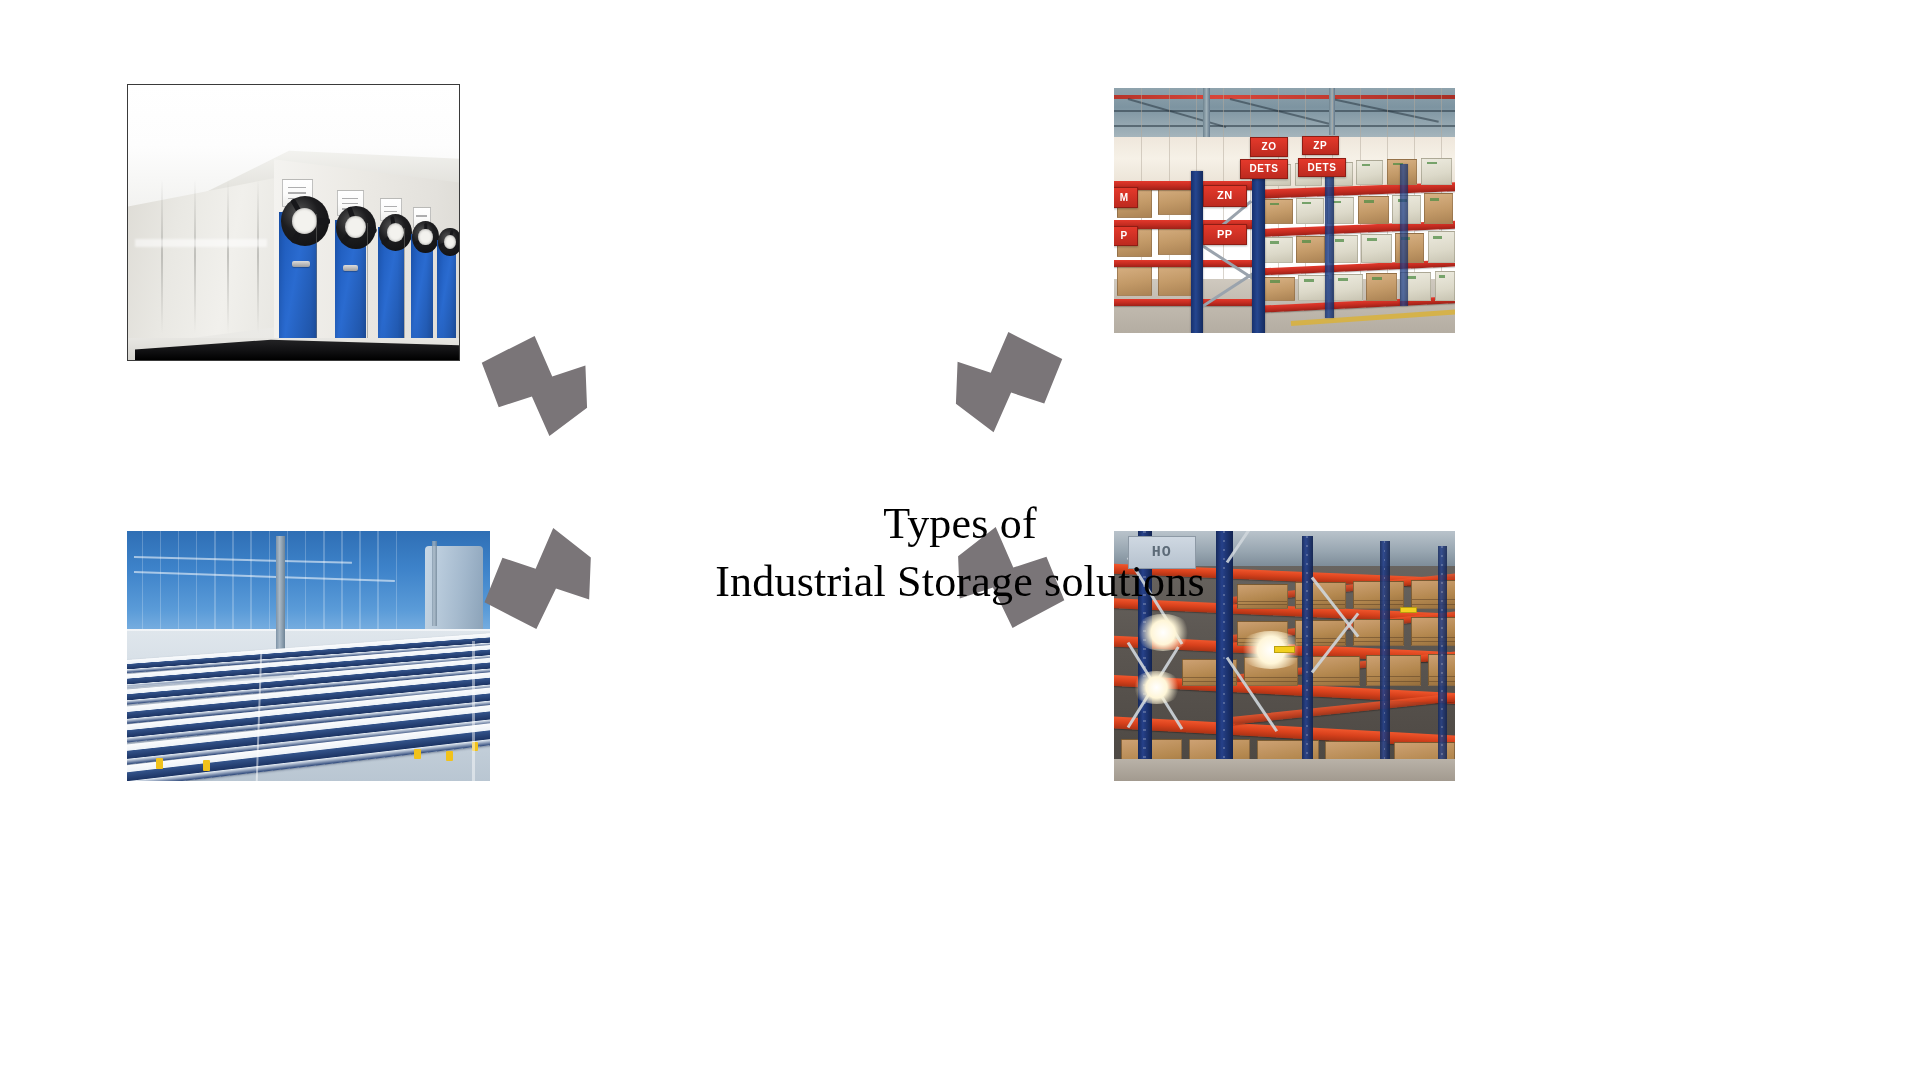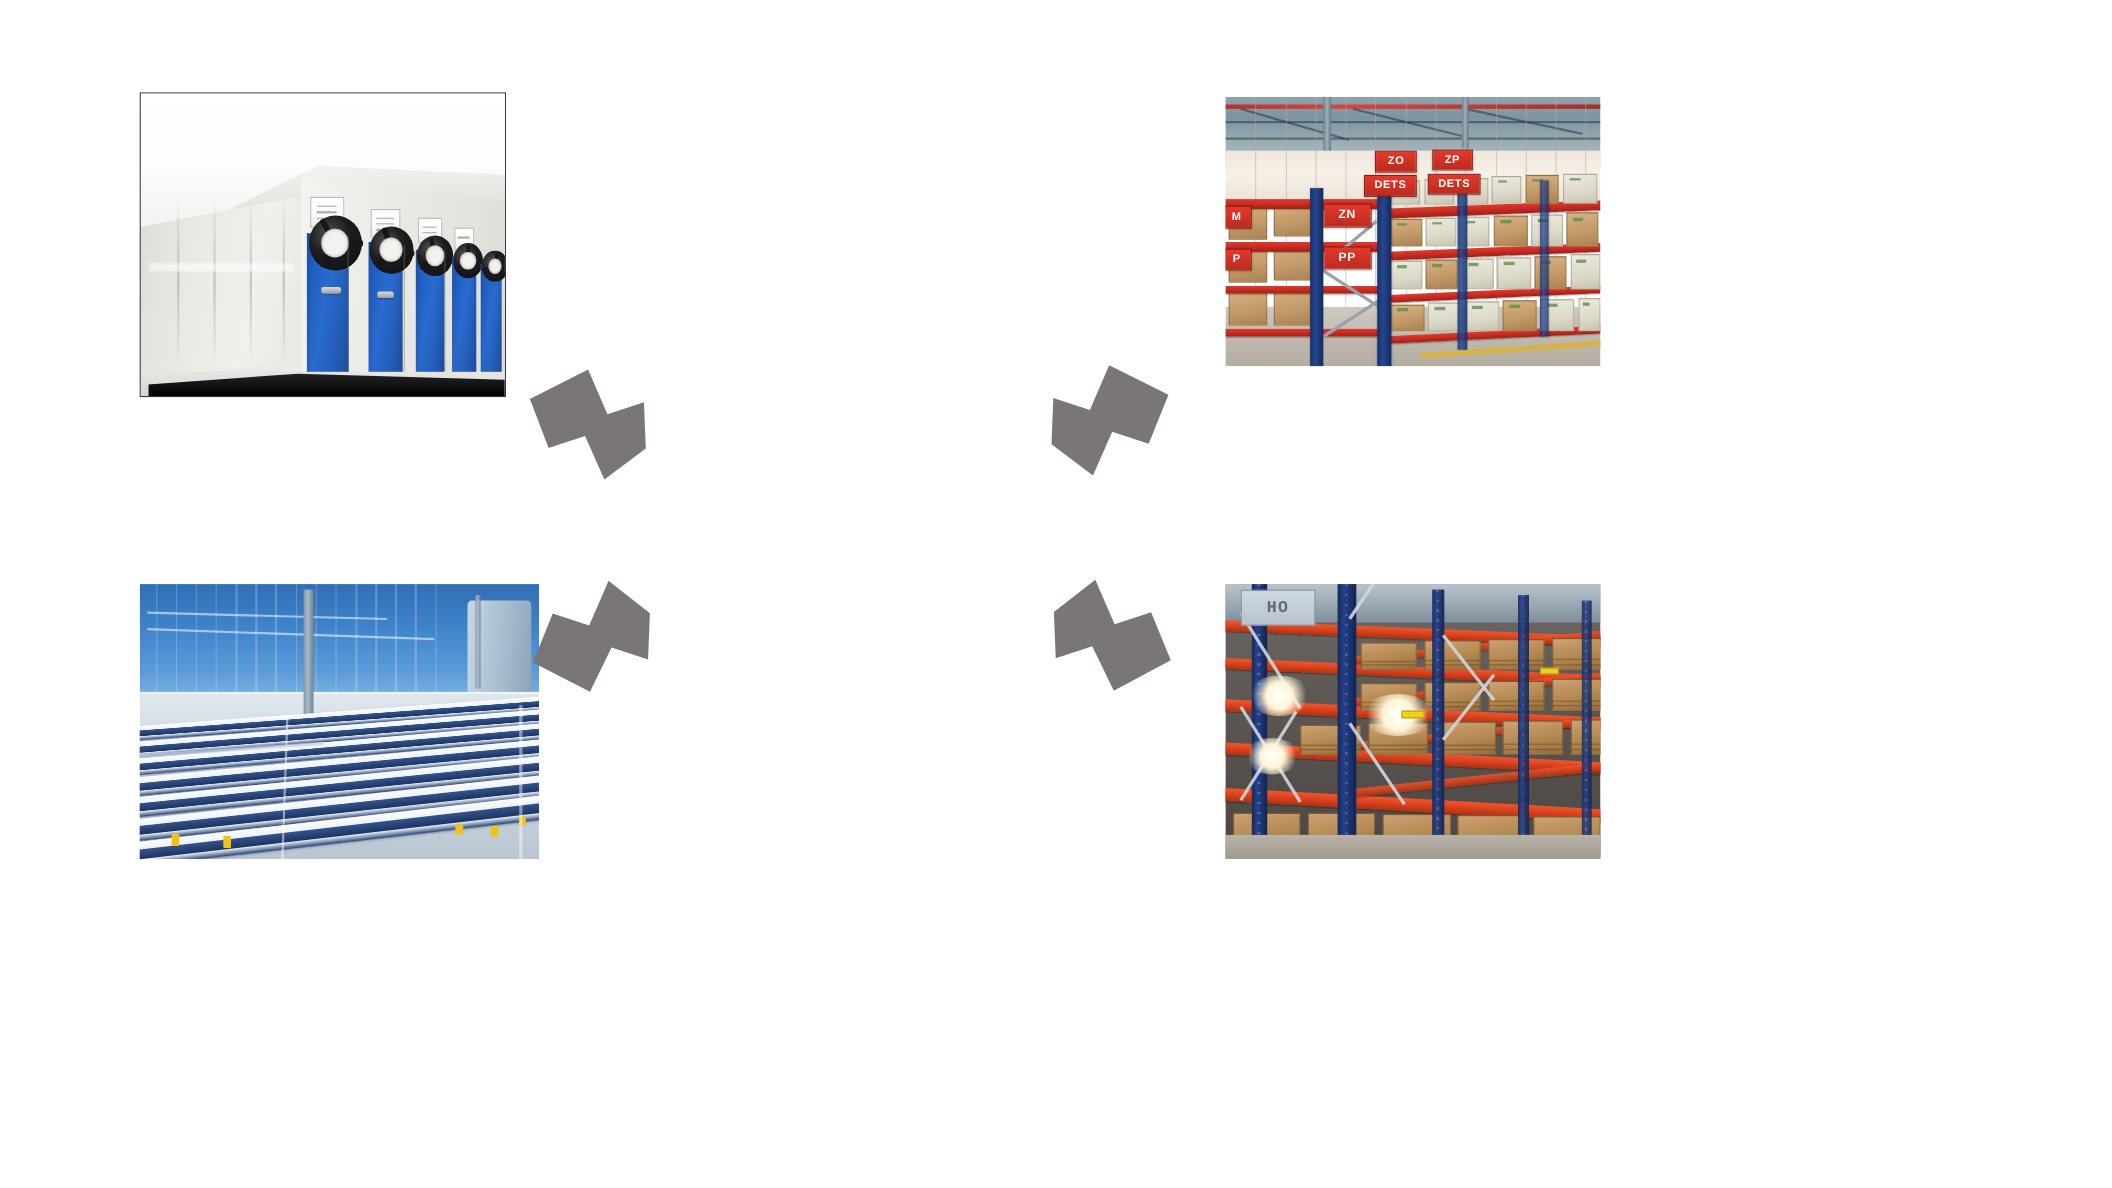--- a/index.html
+++ b/index.html
@@ -702,14 +702,18 @@
       <path d="M4 86 L58 108 L74 66 L108 74 L106 32 L66 6 L52 48 L18 40 Z" fill="#7a7578" transform="rotate(5 56 55)"></path>
     </svg>
   </div>
 
   <div class="arrow" id="arrow-br" style="left:952px; top:521px; width:114px; height:110px;">
     <svg viewBox="0 0 114 110" width="114" height="110" aria-hidden="true">
       <path d="M110 84 L56 107 L40 65 L6 73 L8 31 L48 5 L62 47 L96 39 Z" fill="#7a7578" transform="rotate(-5 57 55)"></path>
     </svg>
   </div>
 
+  <div class="center-caption">
+    <span class="l1">Types of</span>
+    <span class="l2">Industrial Storage solutions</span>
+  </div>
 
 </div>
 
 </body></html>

